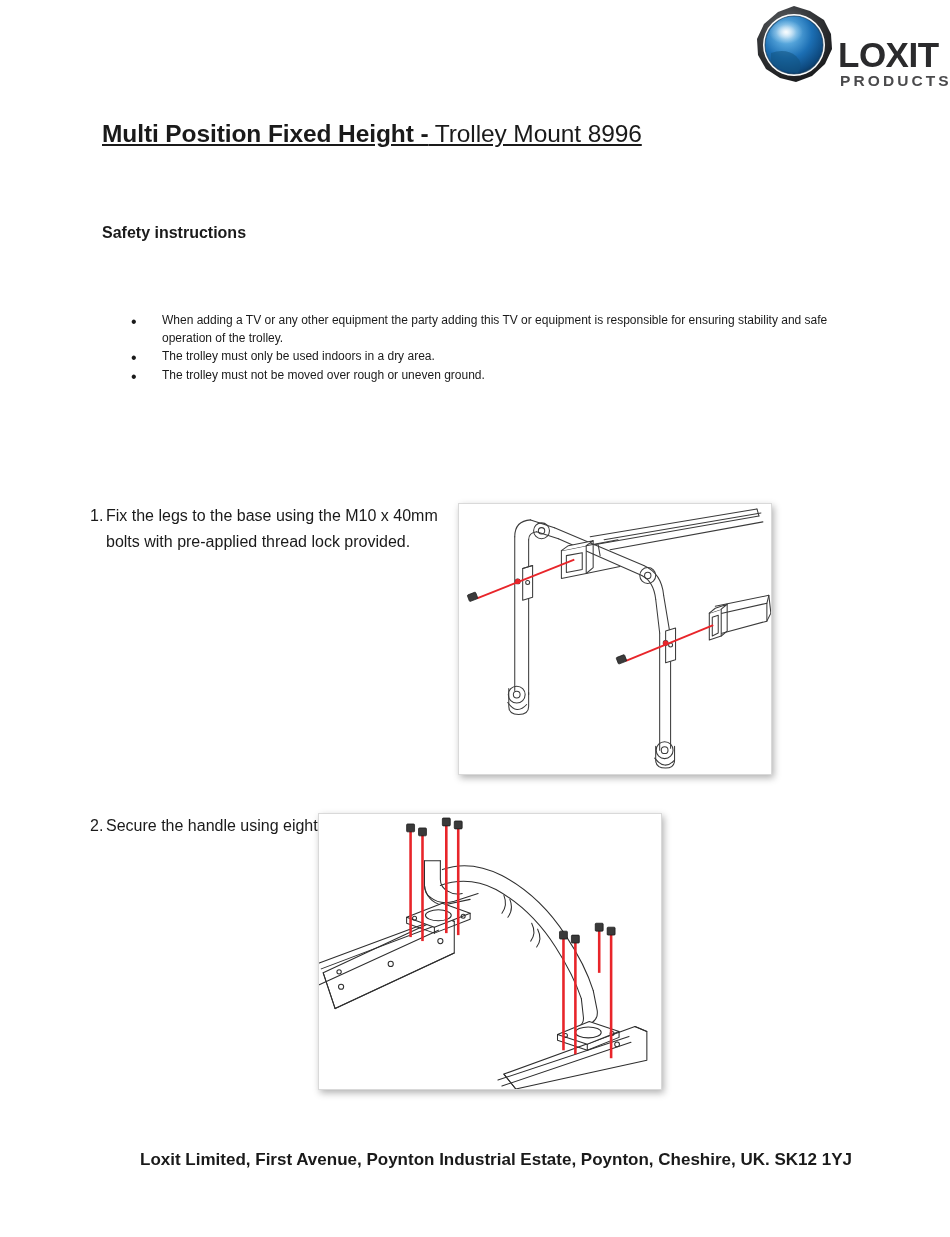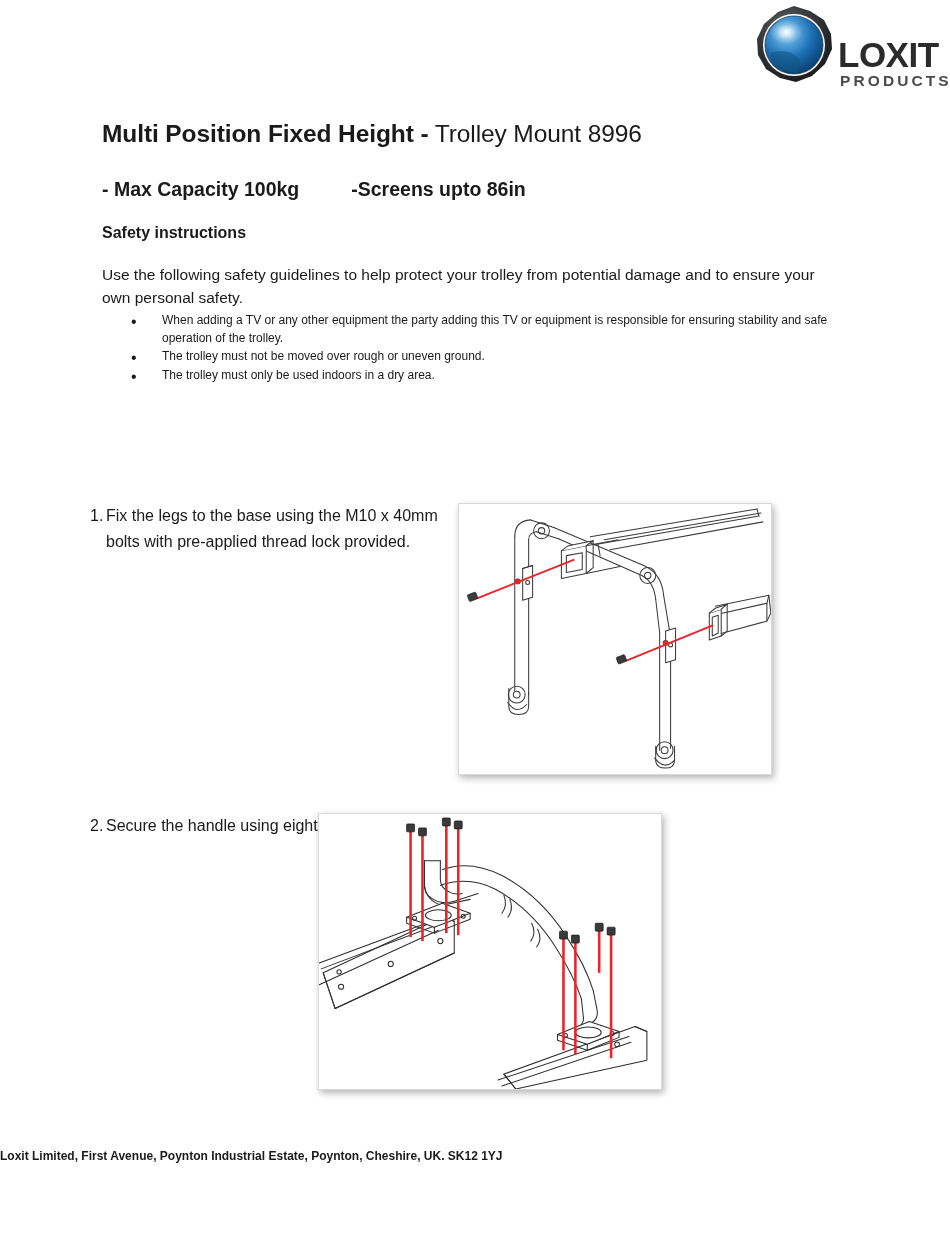--- a/index.html
+++ b/index.html
@@ -53,20 +53,21 @@
   }
 
   
   .title {
     position: absolute;
     left: 102px;
     top: 104px;
     font-size: 24.5px;
     letter-spacing: -0.1px;
     white-space: nowrap;
+    text-decoration: underline;
   }
   .title .b { font-weight: bold; }
   .title .n { font-weight: normal; }
 
   .subtitle {
     position: absolute;
     left: 102px;
     top: 162px;
     font-size: 19.5px;
     font-weight: bold;
@@ -141,23 +142,25 @@
   .fig-1 { left: 458px; top: 503px; width: 314px; height: 272px; }
   .fig-2 { left: 318px; top: 813px; width: 344px; height: 277px; }
   .fig svg { display: block; width: 100%; height: 100%; }
 
   
   .footer {
     position: absolute;
     left: 0;
     top: 1146px;
     width: 950px;
-    font-size: 12px;
+    text-align: center;
+    font-size: 17px;
     line-height: 1.68;
     font-weight: bold;
+    padding-left: 42px;
   }
   .footer .line2 .sep {
     display: inline-block;
     padding: 0 12px;
     font-weight: bold;
   }
 </style>
 </head>
 <body>
 
@@ -194,30 +197,28 @@
       </svg>
     </div>
     <div class="logo-word">
       <span class="loxit">LOXIT</span>
       <span class="products">PRODUCTS</span>
     </div>
   </div>
 
   <h1 class="title"><span class="b">Multi Position Fixed Height -</span><span class="n"> Trolley Mount 8996</span></h1>
 
-  <h2 class="subtitle"><span>- Max Capacity 100kg</span><span class="gap"></span><span>-Screens upto 86in</span></h2>
 
   <h3 class="section-heading">Safety instructions</h3>
 
-  <p class="intro">Use the following safety guidelines to help protect your trolley from potential damage and to ensure your own personal safety.</p>
 
   <ul class="bullets">
     <li>When adding a TV or any other equipment the party adding this TV or equipment is responsible for ensuring stability and safe operation of the trolley.</li>
+    <li>The trolley must only be used indoors in a dry area.</li>
     <li>The trolley must not be moved over rough or uneven ground.</li>
-    <li>The trolley must only be used indoors in a dry area.</li>
   </ul>
 
   <div class="step step-1">
     <span class="num">1.</span>
     <span class="txt">Fix the legs to the base using the M10 x 40mm bolts with pre-applied thread lock provided.</span>
   </div>
 
   <div class="fig fig-1">
     <svg viewBox="0 0 314 272" xmlns="http://www.w3.org/2000/svg">
       <g fill="none" stroke="#3b3b3b" stroke-width="1.05" stroke-linejoin="round" stroke-linecap="round">

